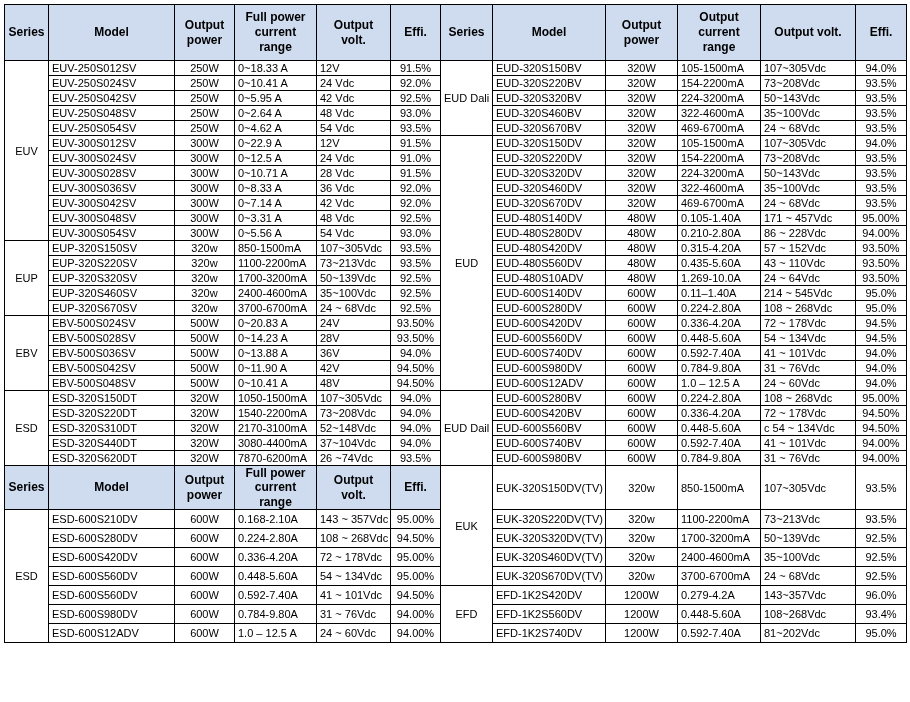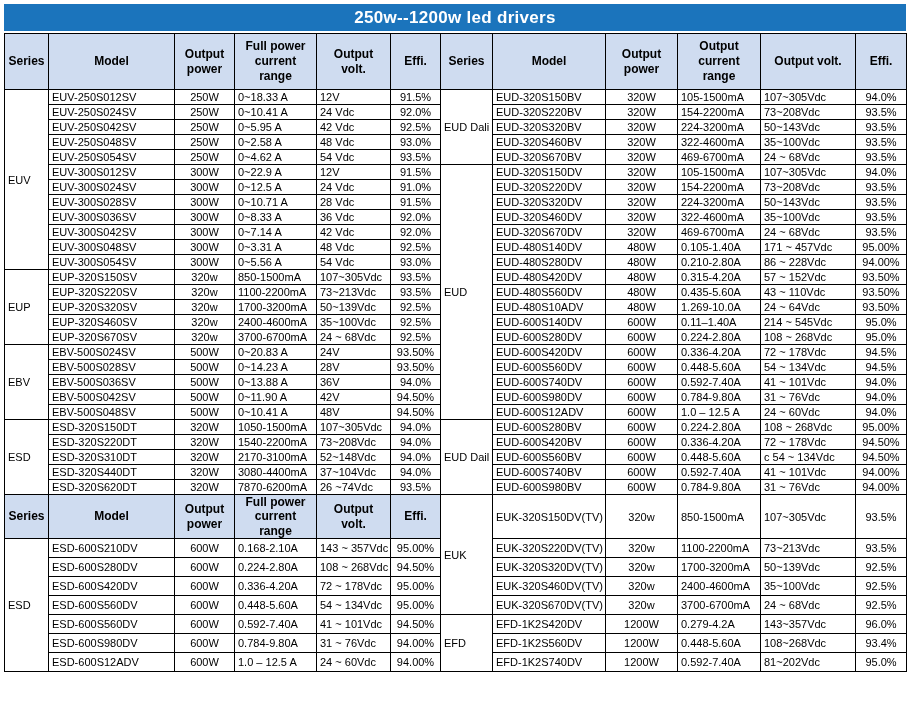--- a/index.html
+++ b/index.html
@@ -48,30 +48,29 @@
   tbody th.mid-head {
     background: #cfdcf0;
     font-size: 12px; font-weight: bold;
     text-align: center;
     white-space: normal;
     line-height: 1.2;
     vertical-align: middle;
   }
   tr.row-mid td, tr.row-mid th { height: 36px; }
   tr.row-tall td { height: 19px; }
-  td.series-cell { text-align: left; font-size: 11px; }
+  td.series-cell { text-align: center; font-size: 11px; }
   .al-left { text-align: left; }
   .al-center { text-align: center; }
 </style>
 </head>
 <body>
 
 <div class="page">
 
-  <div class="title-bar">250w--1200w led drivers</div>
 
   <table class="drivers">
     <colgroup>
       <col style="width:44px">
         <col style="width:126px">
         <col style="width:60px">
       <col style="width:82px">
         <col style="width:74px">
         <col style="width:50px">
       <col style="width:52px">
@@ -132,21 +131,21 @@
           <td class="al-center">92.5%</td>
           <td class="al-left">EUD-320S320BV</td>
           <td class="al-center">320W</td>
           <td class="al-left">224-3200mA</td>
           <td class="al-left">50~143Vdc</td>
           <td class="al-center">93.5%</td>
         </tr>
         <tr>
           <td class="al-left">EUV-250S048SV</td>
           <td class="al-center">250W</td>
-          <td class="al-left">0~2.58 A</td>
+          <td class="al-left">0~2.64 A</td>
           <td class="al-left">48 Vdc</td>
           <td class="al-center">93.0%</td>
           <td class="al-left">EUD-320S460BV</td>
           <td class="al-center">320W</td>
           <td class="al-left">322-4600mA</td>
           <td class="al-left">35~100Vdc</td>
           <td class="al-center">93.5%</td>
         </tr>
         <tr>
           <td class="al-left">EUV-250S054SV</td>

